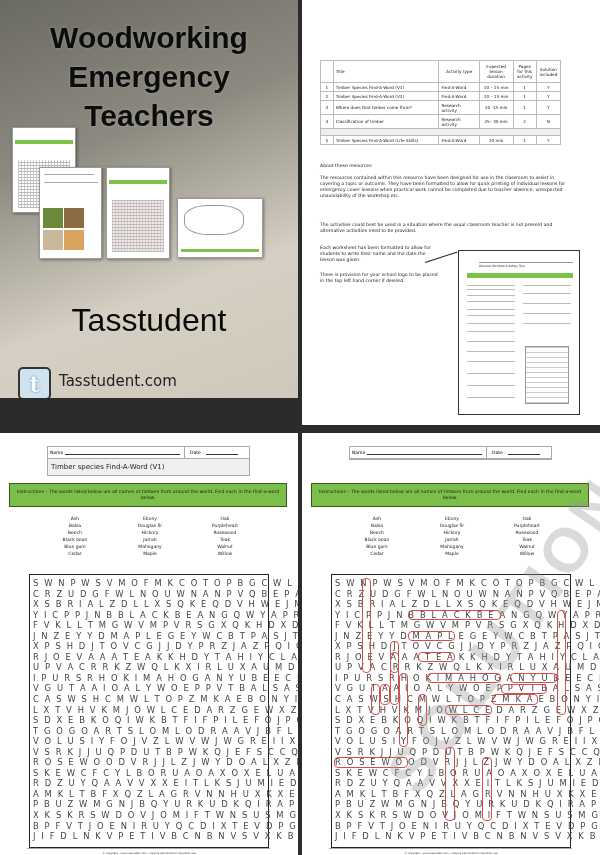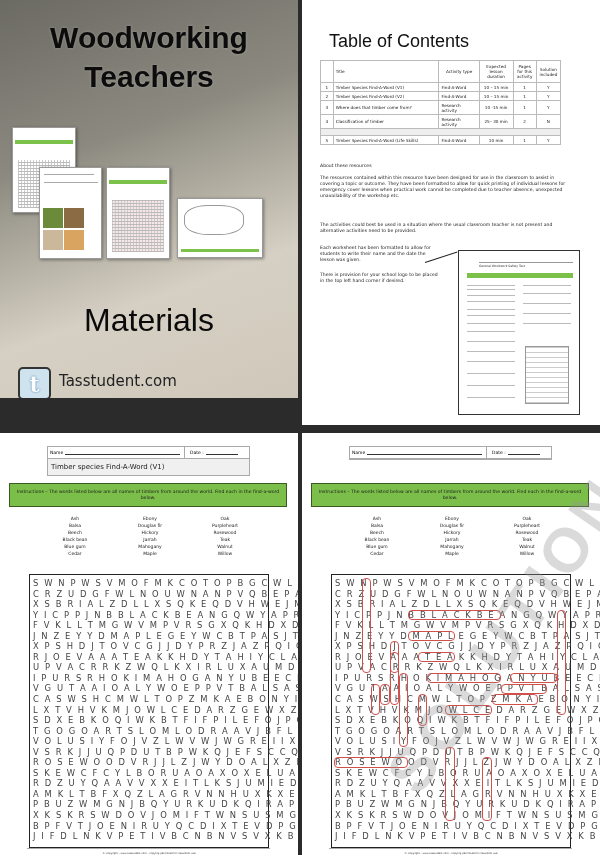--- a/index.html
+++ b/index.html
@@ -54,20 +54,21 @@
   .footer-line { position: absolute; left: 27px; top: 415px; width: 243px; height: 1.3px; background: #aaa; }
   .hl { position: absolute; border: 1.1px solid #d0504c; border-radius: 4px; pointer-events: none; }
   .watermark { position: absolute; left: 40px; top: 190px; font-family: "Liberation Sans", sans-serif; font-size: 62px; font-weight: bold; color: rgba(150,150,150,0.35); transform: rotate(-55deg); transform-origin: left top; letter-spacing: 6px; }
 </style>
 </head>
 <body>
 
 <div class="page" id="cover">
   <div class="cover-title">
     <div>Woodworking</div>
+    <div>Emergency</div>
     <div>Teachers</div>
   </div>
   <div class="thumb" style="left:12px;top:127px;width:64px;height:86px;">
     <div class="bar" style="top:12px;"></div>
     <div class="grid" style="top:32px;height:48px;"></div>
   </div>
   <div class="thumb" style="left:39px;top:167px;width:63px;height:92px;">
     <div class="line" style="left:4px;top:6px;width:50px;"></div>
     <div class="line" style="left:4px;top:14px;width:54px;"></div>
     <div style="position:absolute;left:3px;top:40px;width:20px;height:20px;background:#6b8a3a;"></div>
@@ -76,29 +77,28 @@
     <div style="position:absolute;left:24px;top:62px;width:20px;height:20px;background:#d9a460;"></div>
   </div>
   <div class="thumb" style="left:106px;top:167px;width:64px;height:92px;">
     <div class="bar" style="top:12px;"></div>
     <div class="grid" style="top:32px;height:52px;background-color:#f6e6e6;"></div>
   </div>
   <div class="thumb" style="left:177px;top:198px;width:86px;height:60px;">
     <div style="position:absolute;left:6px;top:6px;width:60px;height:30px;border:0.6px solid #999;border-radius:40%;"></div>
     <div class="bar" style="top:50px;height:3px;"></div>
   </div>
-  <div class="materials-label">Materials</div>
+  <div class="materials-label">Tasstudent</div>
   <div class="logo-box">
       <span>t</span>
     </div>
   <div class="brand">Tasstudent.com</div>
 </div>
 
 <div class="page" id="toc">
-  <div class="toc-title">Table of Contents</div>
   <table class="toc">
     <tbody>
         <tr>
       <th style="width:12px;"></th>
       <th style="width:100px;text-align:left;">Title</th>
       <th class="c" style="width:38px;">Activity type</th>
       <th class="c" style="width:32px;">Expected lesson duration</th>
       <th class="c" style="width:22px;">Pages for this activity</th>
       <th class="c" style="width:22px;">Solution included</th>
     </tr>

